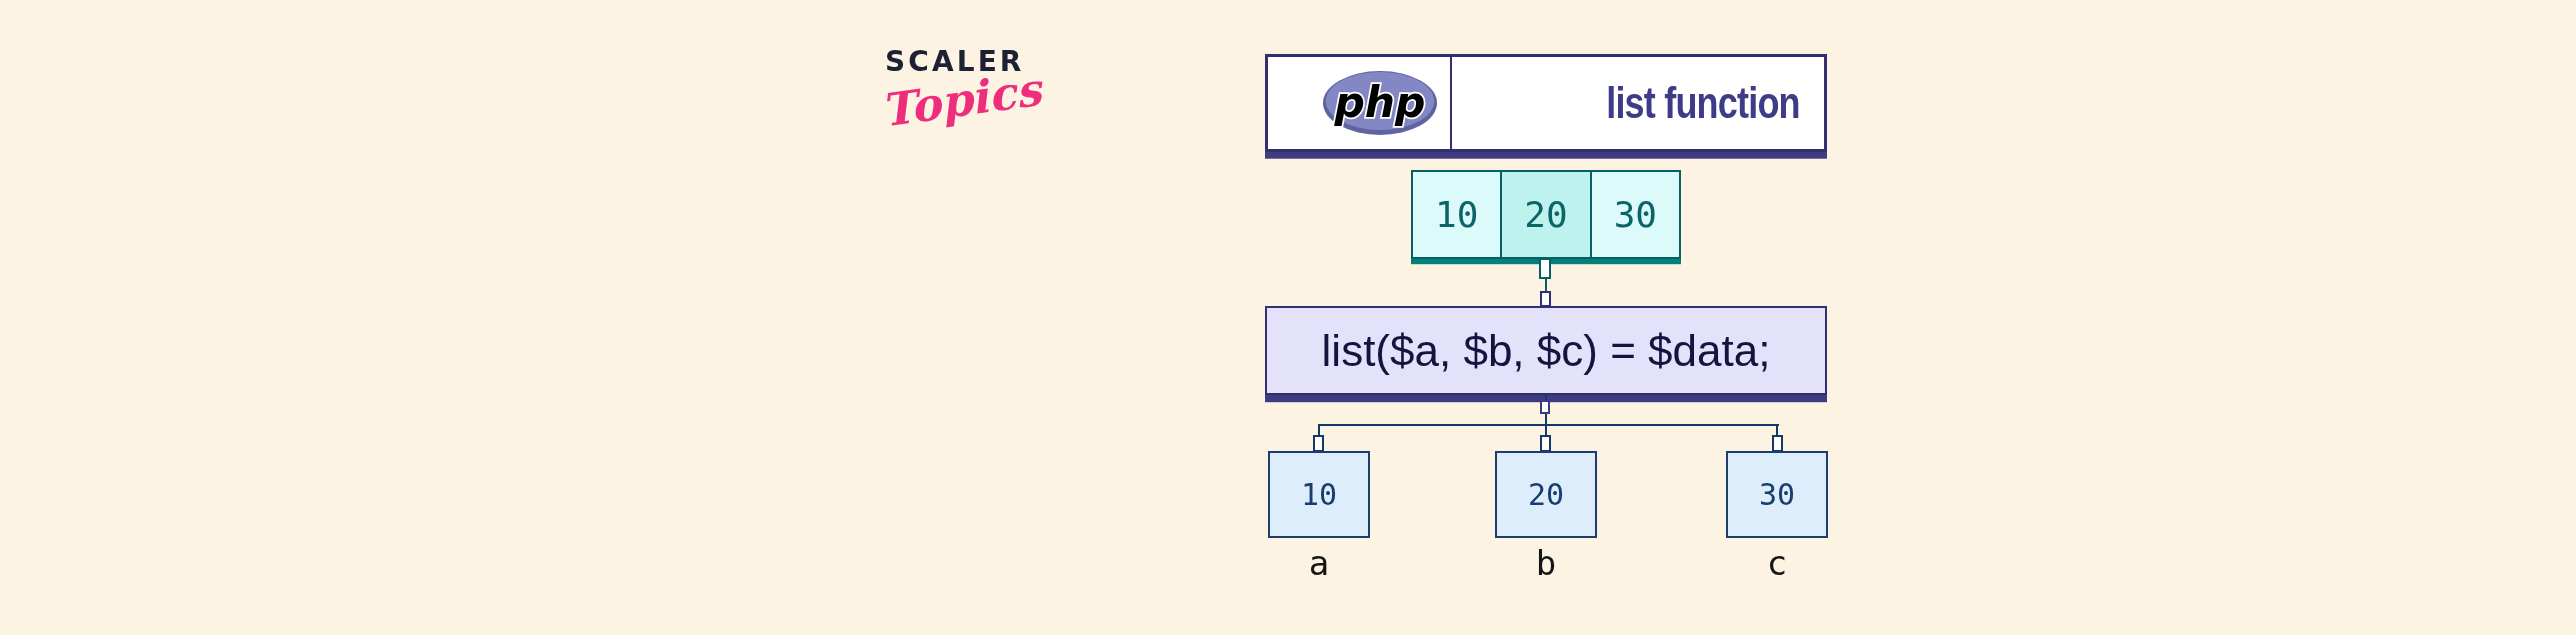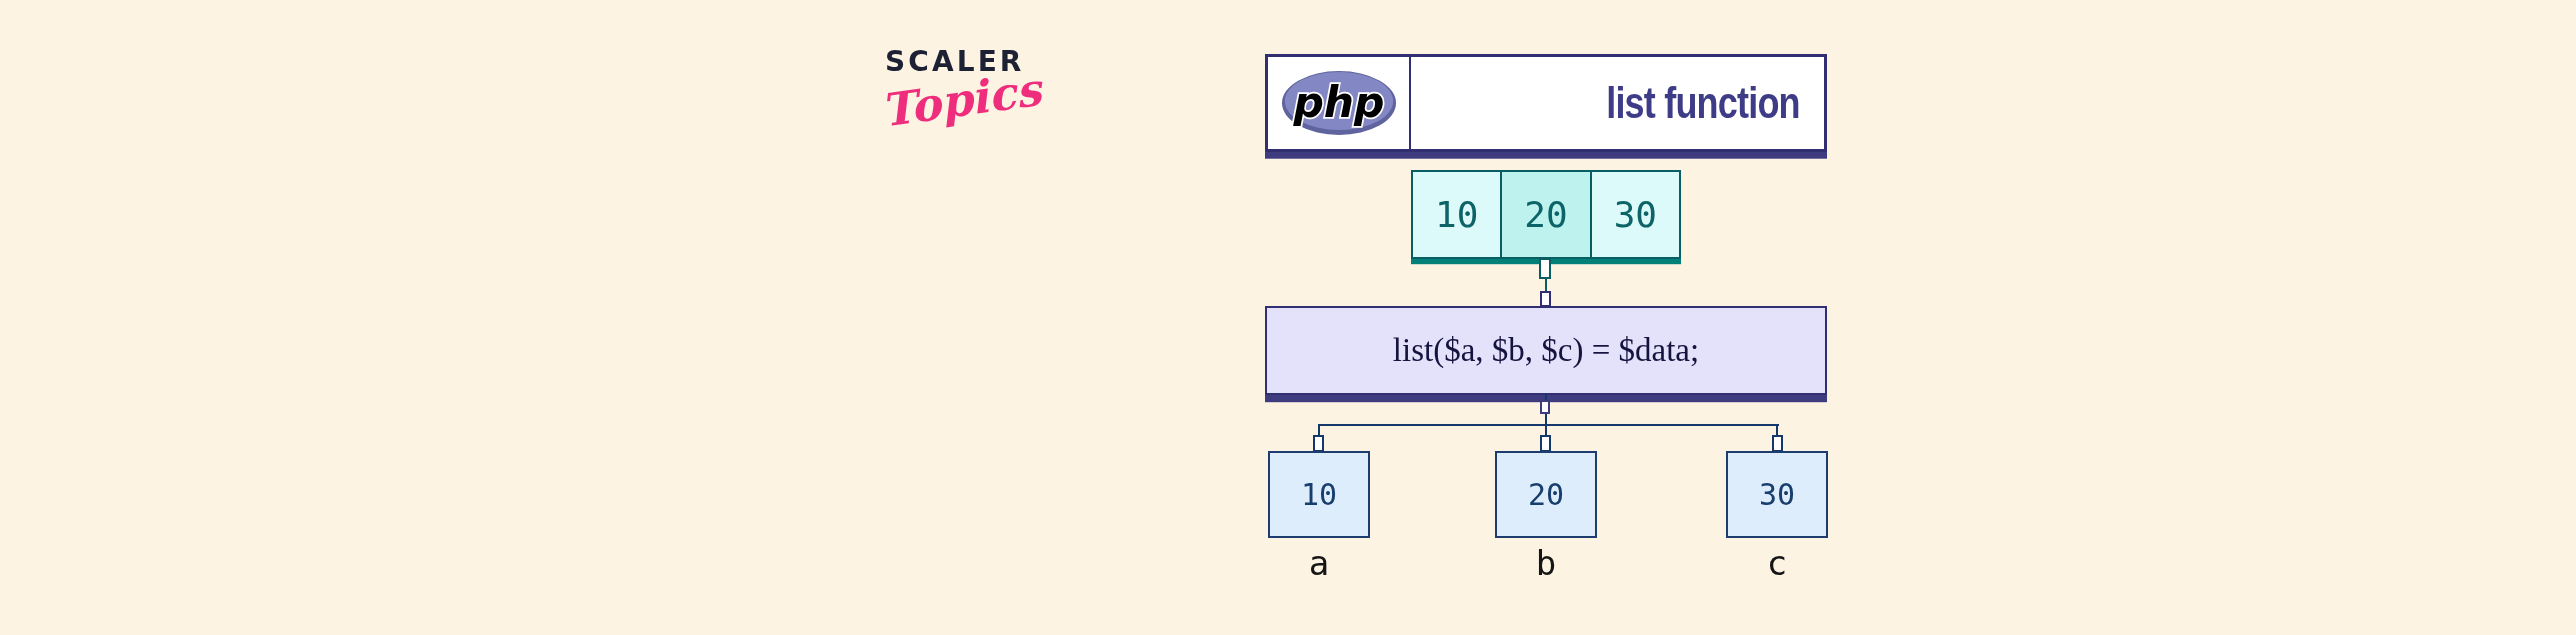--- a/index.html
+++ b/index.html
@@ -33,21 +33,21 @@
   .scaler-logo{position:absolute;left:885px;top:45px;width:134px;text-align:center;}
   .scaler-brand{font-family:"DejaVu Sans",sans-serif;font-weight:800;font-size:28px;
     letter-spacing:3.1px;color:var(--brand-dark);}
   .scaler-product{font-family:"DejaVu Serif",serif;font-style:italic;font-weight:bold;
     font-size:45px;line-height:1;color:var(--brand-pink);
     transform:rotate(-8deg) skewX(-4deg);transform-origin:center;margin-top:1px;}
 
   
   .header-box{position:absolute;left:1265px;top:54px;width:562px;height:98px;
     background:#ffffff;border:3.1px solid var(--navy);
-    box-shadow:0 6.7px 0 var(--navy-shadow);display:flex;}
+    box-shadow:0 6.7px 0 var(--navy-shadow);display:flex;padding-left:41px;}
   .php-pane{width:143px;border-right:2.6px solid var(--navy);
     display:flex;align-items:center;justify-content:center;}
   .title-pane{flex:1;display:flex;align-items:center;justify-content:flex-end;}
   .header-title{font-weight:bold;font-size:45px;color:var(--header-title);
     transform:scaleX(0.8);letter-spacing:-1px;white-space:nowrap;}
 
   
   .array-box{position:absolute;left:1411px;top:170px;width:270px;height:89px;
     border:2.6px solid var(--teal-border);background:var(--cell-bg);display:flex;
     box-shadow:0 5.2px 0 var(--teal-shadow);}
@@ -76,21 +76,21 @@
   .drop-c{left:1776px;top:424px;height:27px;background:var(--tree-line);}
   .notch-a{left:1313px;top:435px;width:11.3px;height:16.5px;border:2.1px solid var(--tree-line);}
   .notch-b{left:1540px;top:435px;width:11.3px;height:16.5px;border:2.1px solid var(--tree-line);}
   .notch-c{left:1772px;top:435px;width:11.3px;height:16.5px;border:2.1px solid var(--tree-line);}
 
   
   .code-box{position:absolute;left:1265px;top:306px;width:562px;height:89px;
     background:var(--code-bg);border:2.6px solid var(--navy);
     box-shadow:0 7.2px 0 var(--navy-shadow);
     display:flex;align-items:center;justify-content:center;}
-  .code-text{font-family:Liberation Serif, serif;font-size:33px;color:var(--code-text);
+  .code-text{font-family:Liberation Sans, sans-serif;font-size:44px;color:var(--code-text);
     white-space:pre;}
 
   
   .result-group{position:absolute;width:102px;text-align:center;}
   .result-group.g-a{left:1268px;top:451px;}
   .result-group.g-b{left:1495px;top:451px;}
   .result-group.g-c{left:1726px;top:451px;}
   .result-box{width:102px;height:87px;background:var(--result-bg);
     border:2.6px solid var(--result-border);
     display:flex;align-items:center;justify-content:center;

